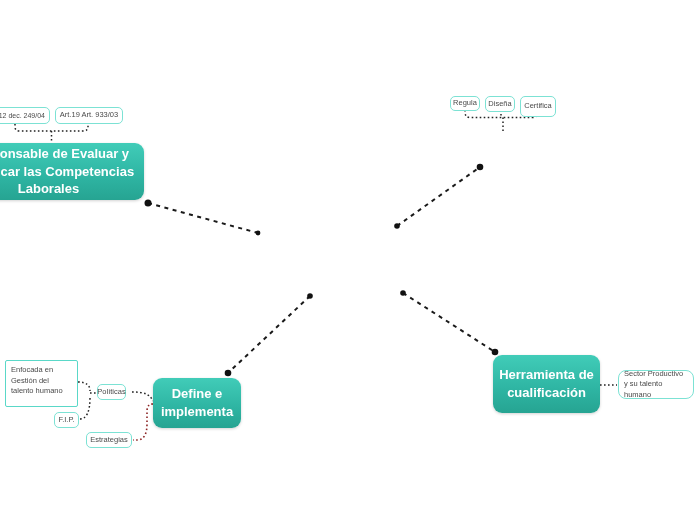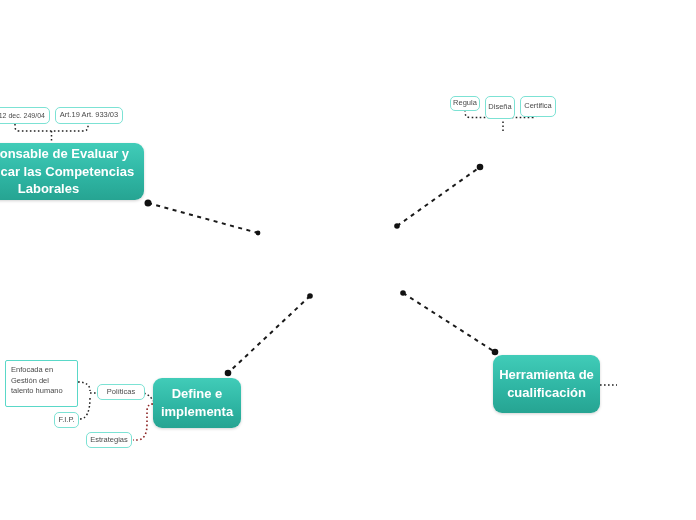--- a/index.html
+++ b/index.html
@@ -29,23 +29,23 @@
   .tag{
     position:absolute;display:flex;align-items:center;justify-content:center;
     background:#ffffff;border:1.5px solid #7ce2d4;border-radius:5px;
     color:#4a4a4a;font-size:7.5px;line-height:1.4;text-align:left;box-sizing:border-box;
     cursor:pointer;
   }
   .tag.center{text-align:center;}
   #t-resp-0{left:-24px;top:107px;width:74px;height:17px;justify-content:flex-end;padding-right:4px;font-size:7px;}
   #t-resp-1{left:55px;top:107px;width:68px;height:17px;}
   #t-sena-0{left:450px;top:96px;width:30px;height:15px;}
-  #t-sena-1{left:485px;top:96px;width:30px;height:23px;}
+  #t-sena-1{left:485px;top:96px;width:30px;height:16px;}
   #t-sena-2{left:520px;top:96px;width:36px;height:21px;}
-  #t-def-0{left:97px;top:384px;width:48px;height:16px;}
+  #t-def-0{left:97px;top:384px;width:29px;height:16px;}
   #t-def-1{left:54px;top:412px;width:25px;height:16px;text-align:center;}
   #t-def-2{left:86px;top:432px;width:46px;height:16px;}
   #t-def-note{left:5px;top:360px;width:73px;height:47px;border-radius:2px;border-color:#5ad8c8;padding:4px 5px;align-items:flex-start;font-size:7.5px;}
   #t-herr-note{left:618px;top:370px;width:76px;height:29px;border-radius:8px;padding:3px 5px;font-size:7.5px;}
 </style>
 </head>
 <body>
 
 <div id="canvas">
 
@@ -118,14 +118,17 @@
   <div class="tag center" id="t-def-2">
     <span>Estrategias</span>
   </div>
   <div class="tag" id="t-def-note">
     <span>Enfocada en Gestión del talento humano</span>
   </div>
 
   <div class="node" id="n-herr">
     <span>Herramienta de cualificación</span>
   </div>
+  <div class="tag" id="t-herr-note">
+    <span>Sector Productivo y su talento humano</span>
+  </div>
 
 </div>
 
 </body></html>

